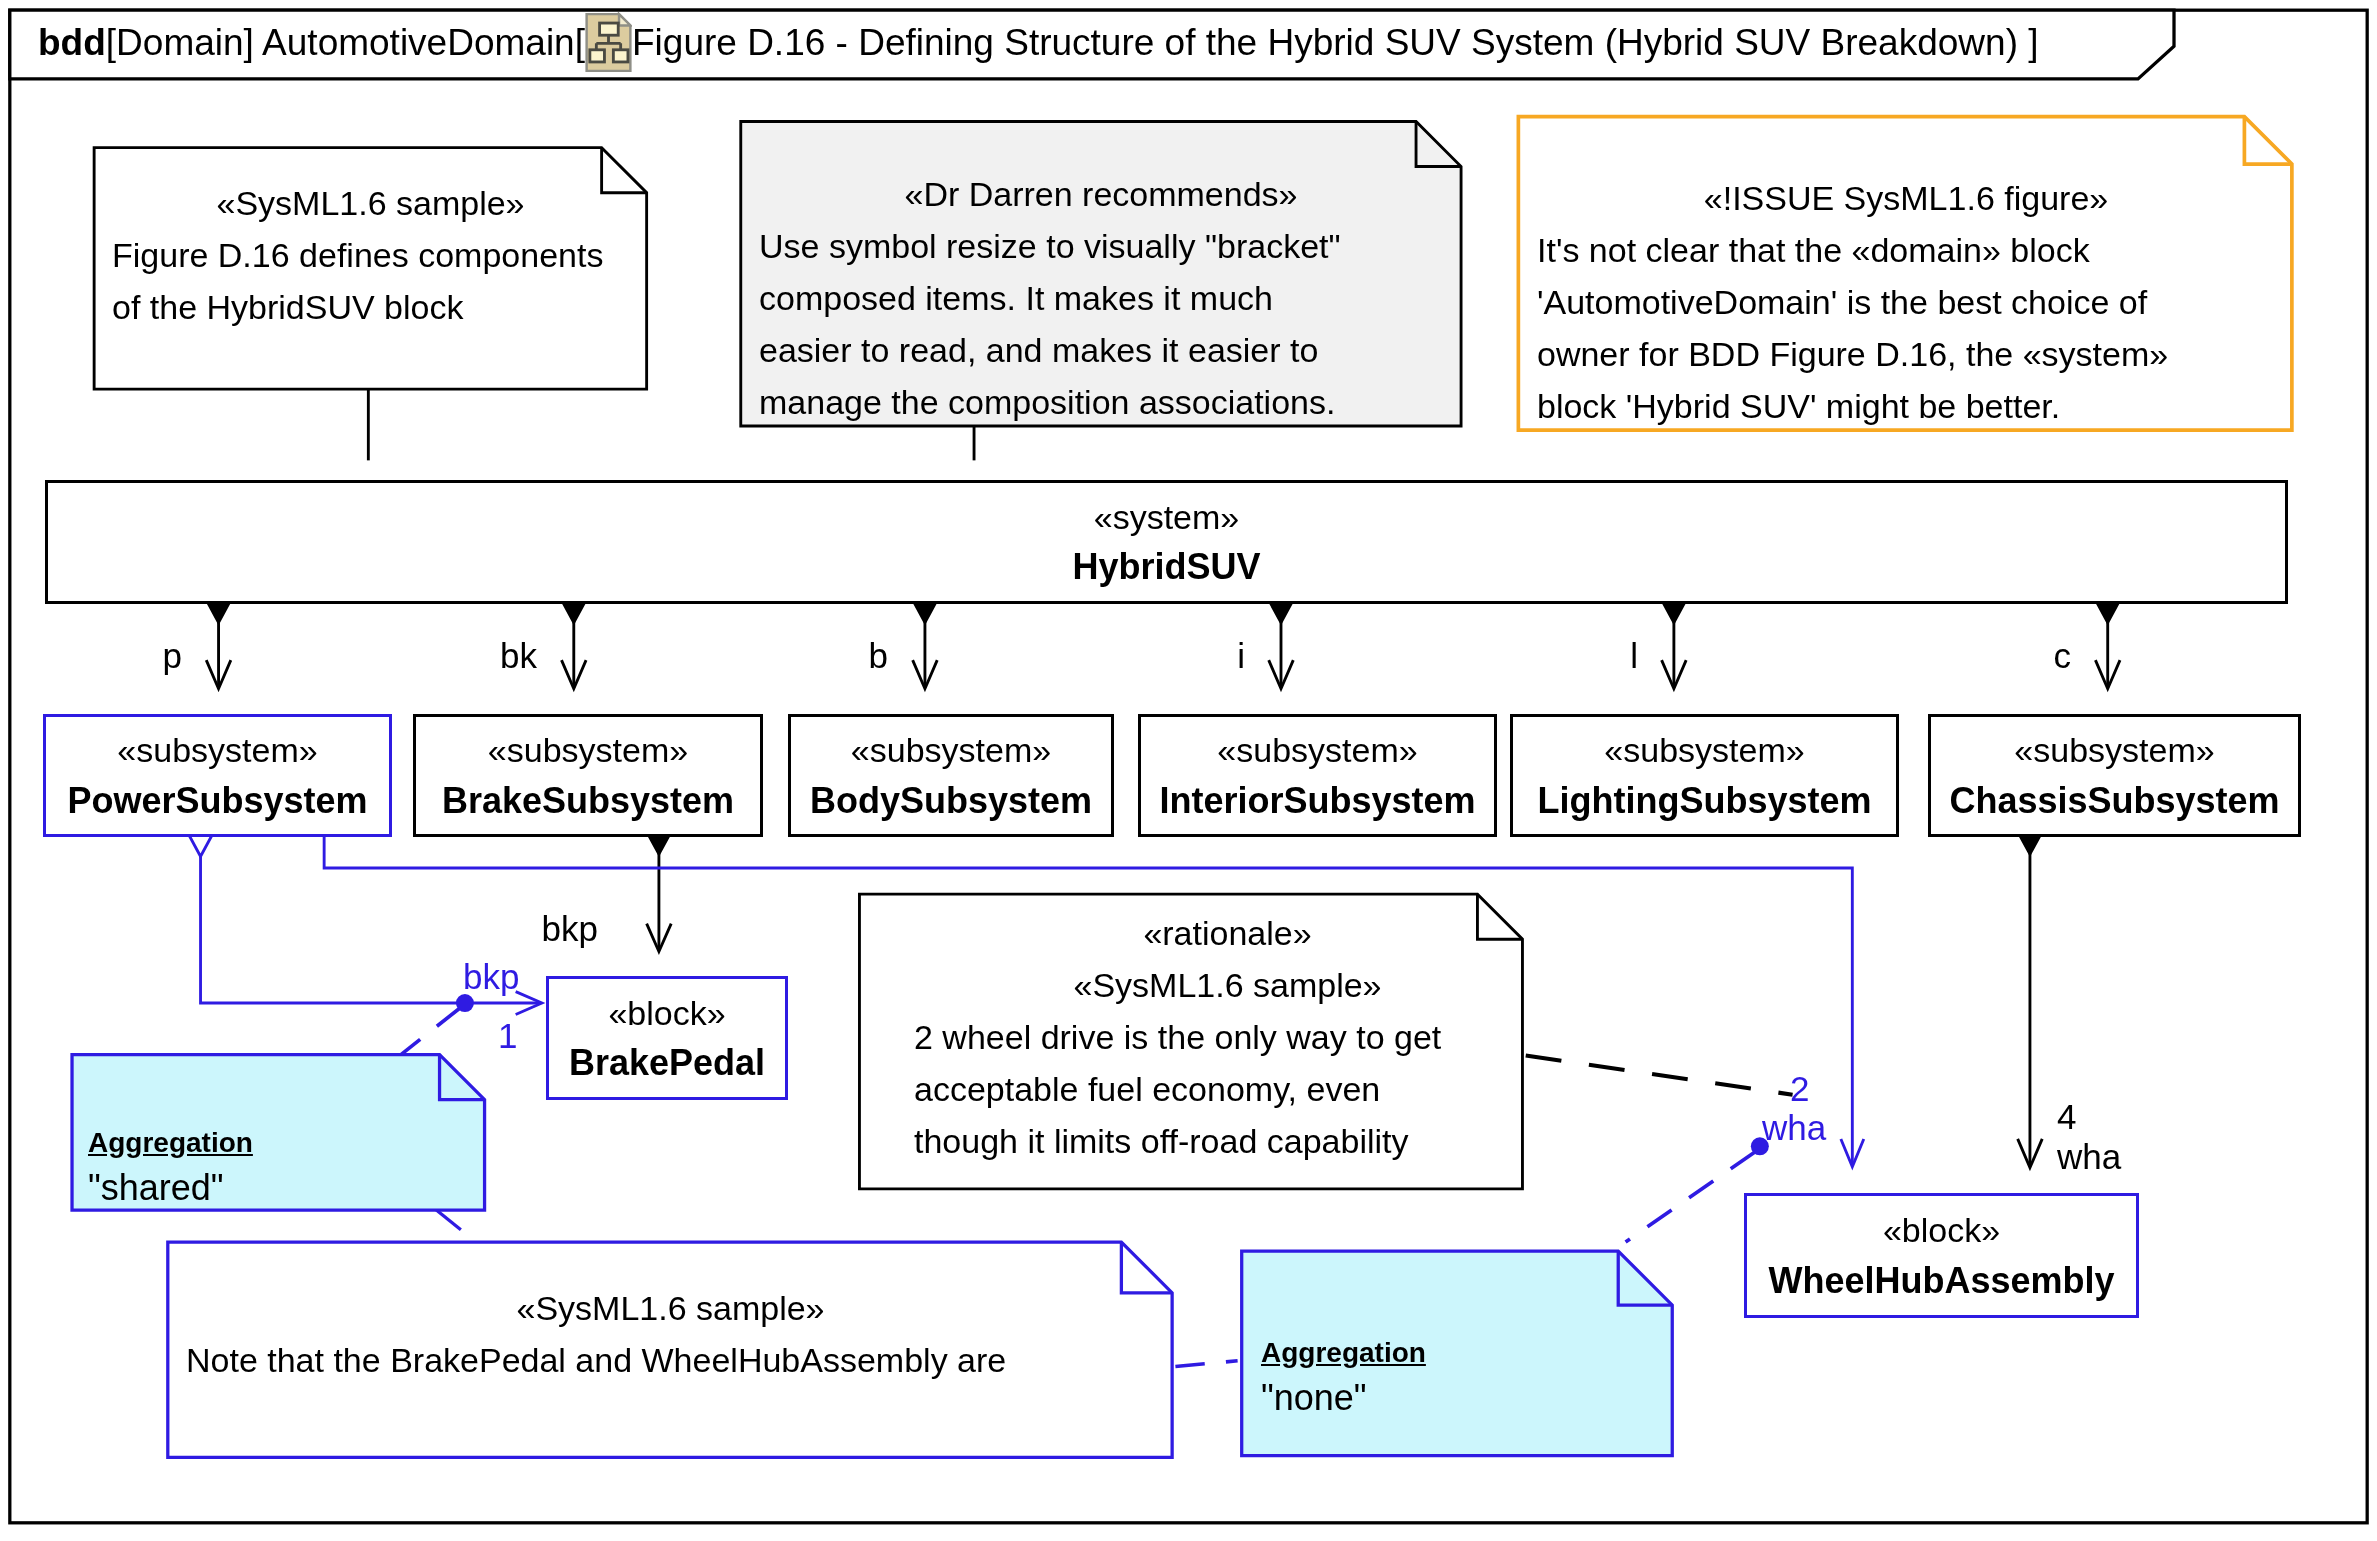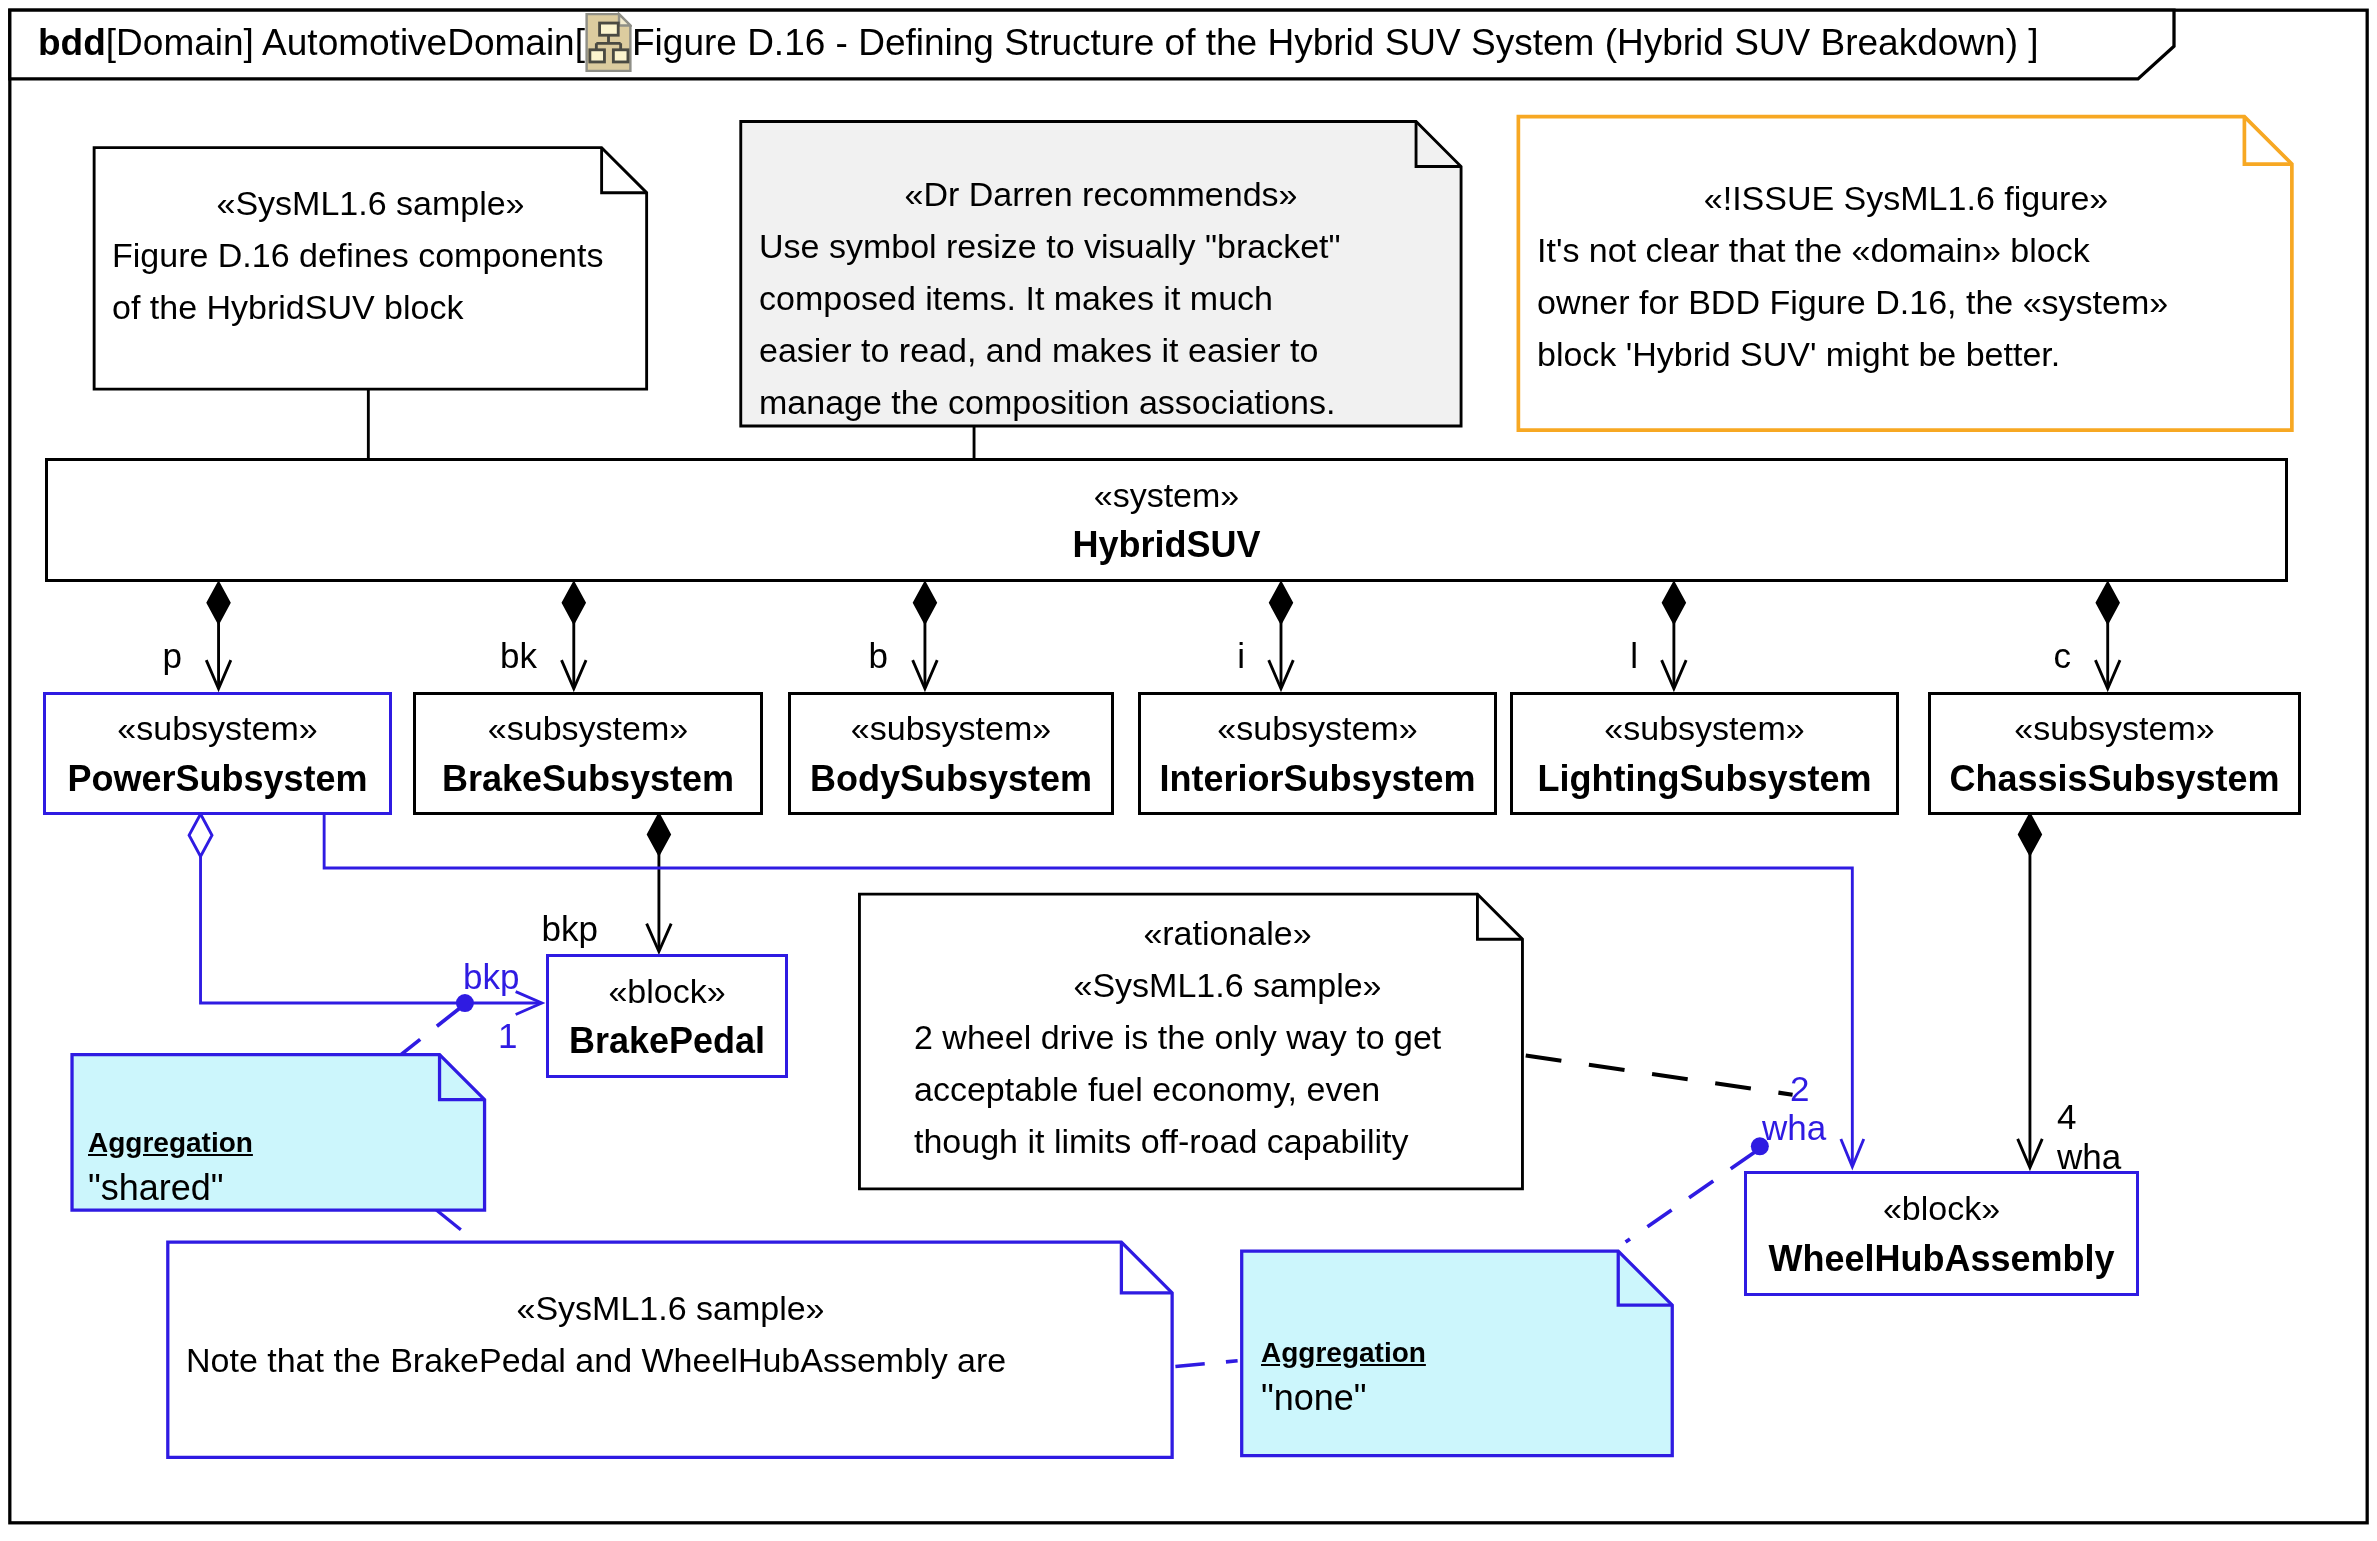--- a/index.html
+++ b/index.html
@@ -6,21 +6,21 @@
     --blue:#2F1BE2;
     --orange:#F7A823;
     --cyan:#CCF6FC;
     --graynote:#F1F1F1;
   }
   html,body{margin:0;padding:0;background:#fff;}
   #canvas{position:relative;width:2377px;height:1542px;font-family:"Liberation Sans",sans-serif;color:#000;overflow:hidden;background:#fff;}
   #overlay{position:absolute;left:0;top:0;z-index:1;}
   .title-bar{position:absolute;z-index:3;left:38px;top:19.6px;height:46px;display:flex;align-items:center;font-size:37px;white-space:nowrap;}
   .kw{font-weight:bold;}
-  .block{position:absolute;z-index:2;background:#fff;border:3.3px solid #000;box-sizing:border-box;display:flex;flex-direction:column;align-items:center;justify-content:center;gap:11.5px;}
+  .block{position:absolute;z-index:2;background:#fff;border:3.3px solid #000;box-sizing:border-box;display:flex;flex-direction:column;align-items:center;justify-content:center;gap:11.5px;margin-top:22px;}
   .block.blue{border-color:var(--blue);}
   .stereo{font-size:34px;line-height:38px;}
   .bname{font-size:36px;line-height:39px;font-weight:bold;}
   .lbl{position:absolute;z-index:3;font-size:35px;height:43px;line-height:43px;white-space:nowrap;}
   .lbl.blue{color:var(--blue);}
   .note-text{position:absolute;z-index:3;}
   .nt-line{font-size:34px;line-height:52px;white-space:nowrap;}
   .center{text-align:center;}
   .italic{}
   .pad{padding-left:18px;}
@@ -205,20 +205,21 @@
     <div class="nt-line center">«Dr Darren recommends»</div>
     <div class="nt-line pad italic">Use symbol resize to visually "bracket"</div>
     <div class="nt-line pad italic">composed items. It makes it much</div>
     <div class="nt-line pad italic">easier to read, and makes it easier to</div>
     <div class="nt-line pad italic">manage the composition associations.</div>
   </div>
 
   <div class="note-text" style="left:1519px;top:172px;width:774px">
     <div class="nt-line center">«!ISSUE SysML1.6 figure»</div>
     <div class="nt-line pad">It's not clear that the «domain» block</div>
+    <div class="nt-line pad">'AutomotiveDomain' is the best choice of</div>
     <div class="nt-line pad">owner for BDD Figure D.16, the «system»</div>
     <div class="nt-line pad">block 'Hybrid SUV' might be better.</div>
   </div>
 
   <div class="note-text" style="left:896px;top:907px;width:663px">
     <div class="nt-line center">«rationale»</div>
     <div class="nt-line center">«SysML1.6 sample»</div>
     <div class="nt-line pad">2 wheel drive is the only way to get</div>
     <div class="nt-line pad">acceptable fuel economy, even</div>
     <div class="nt-line pad">though it limits off-road capability</div>

